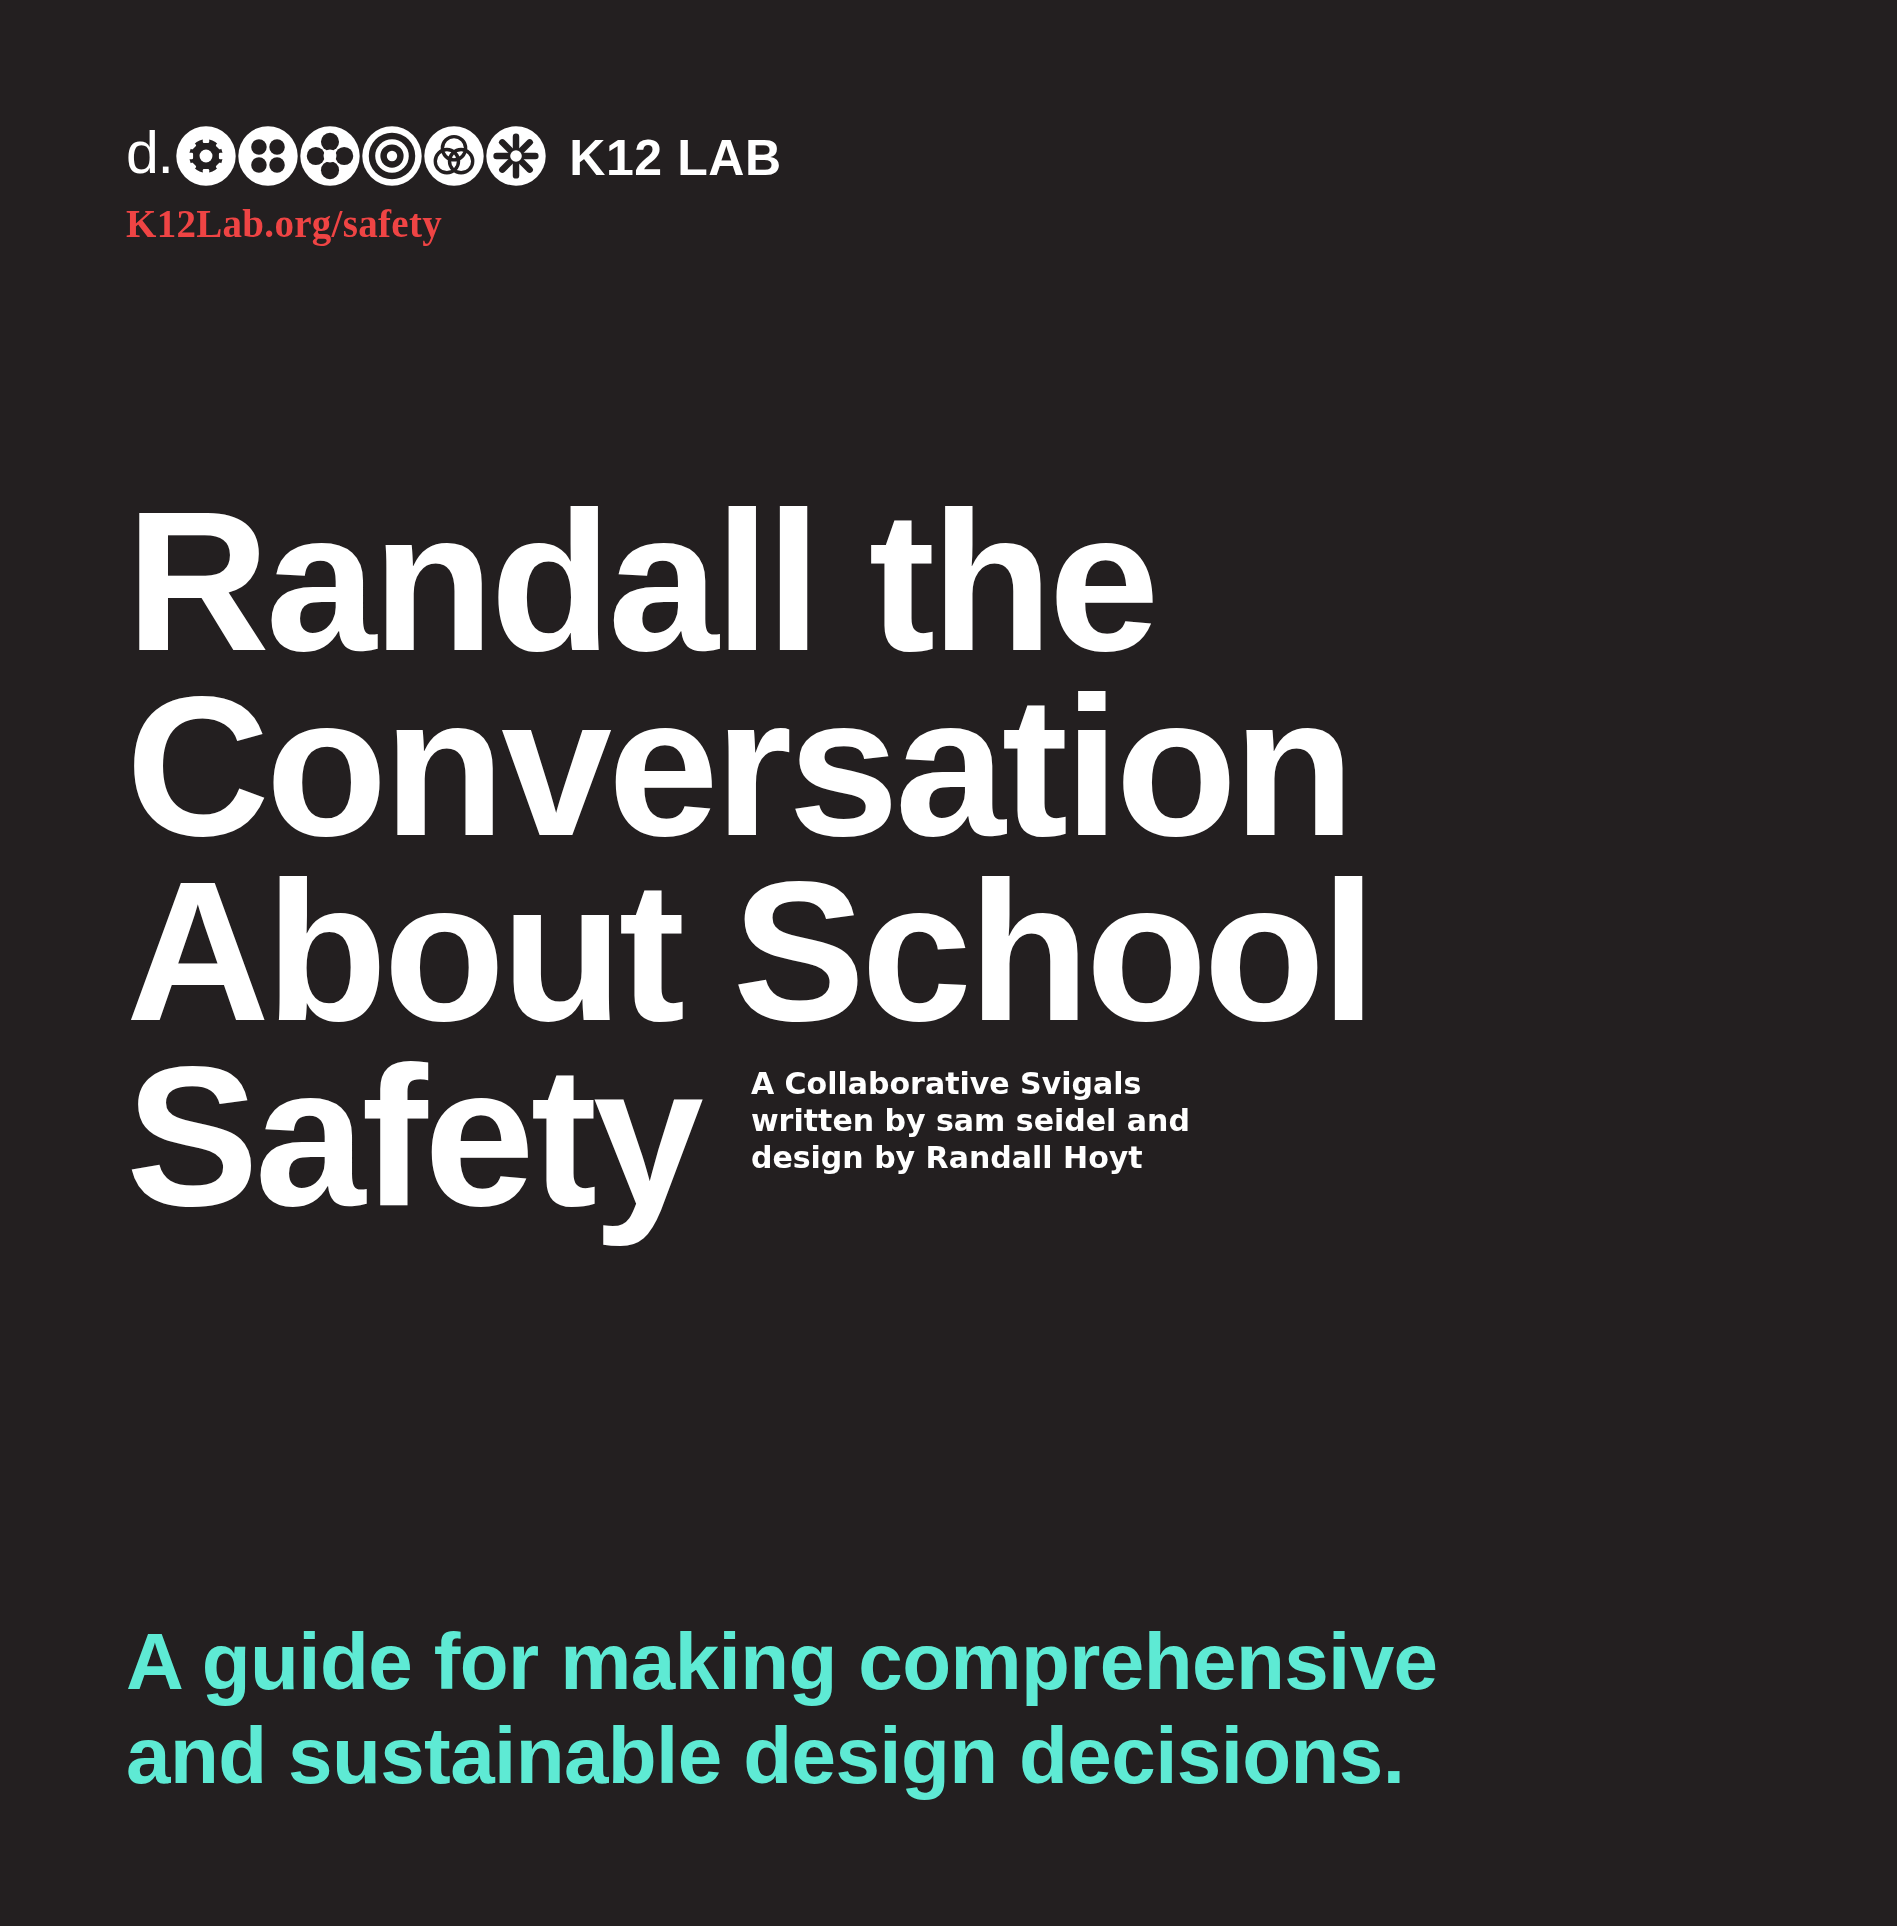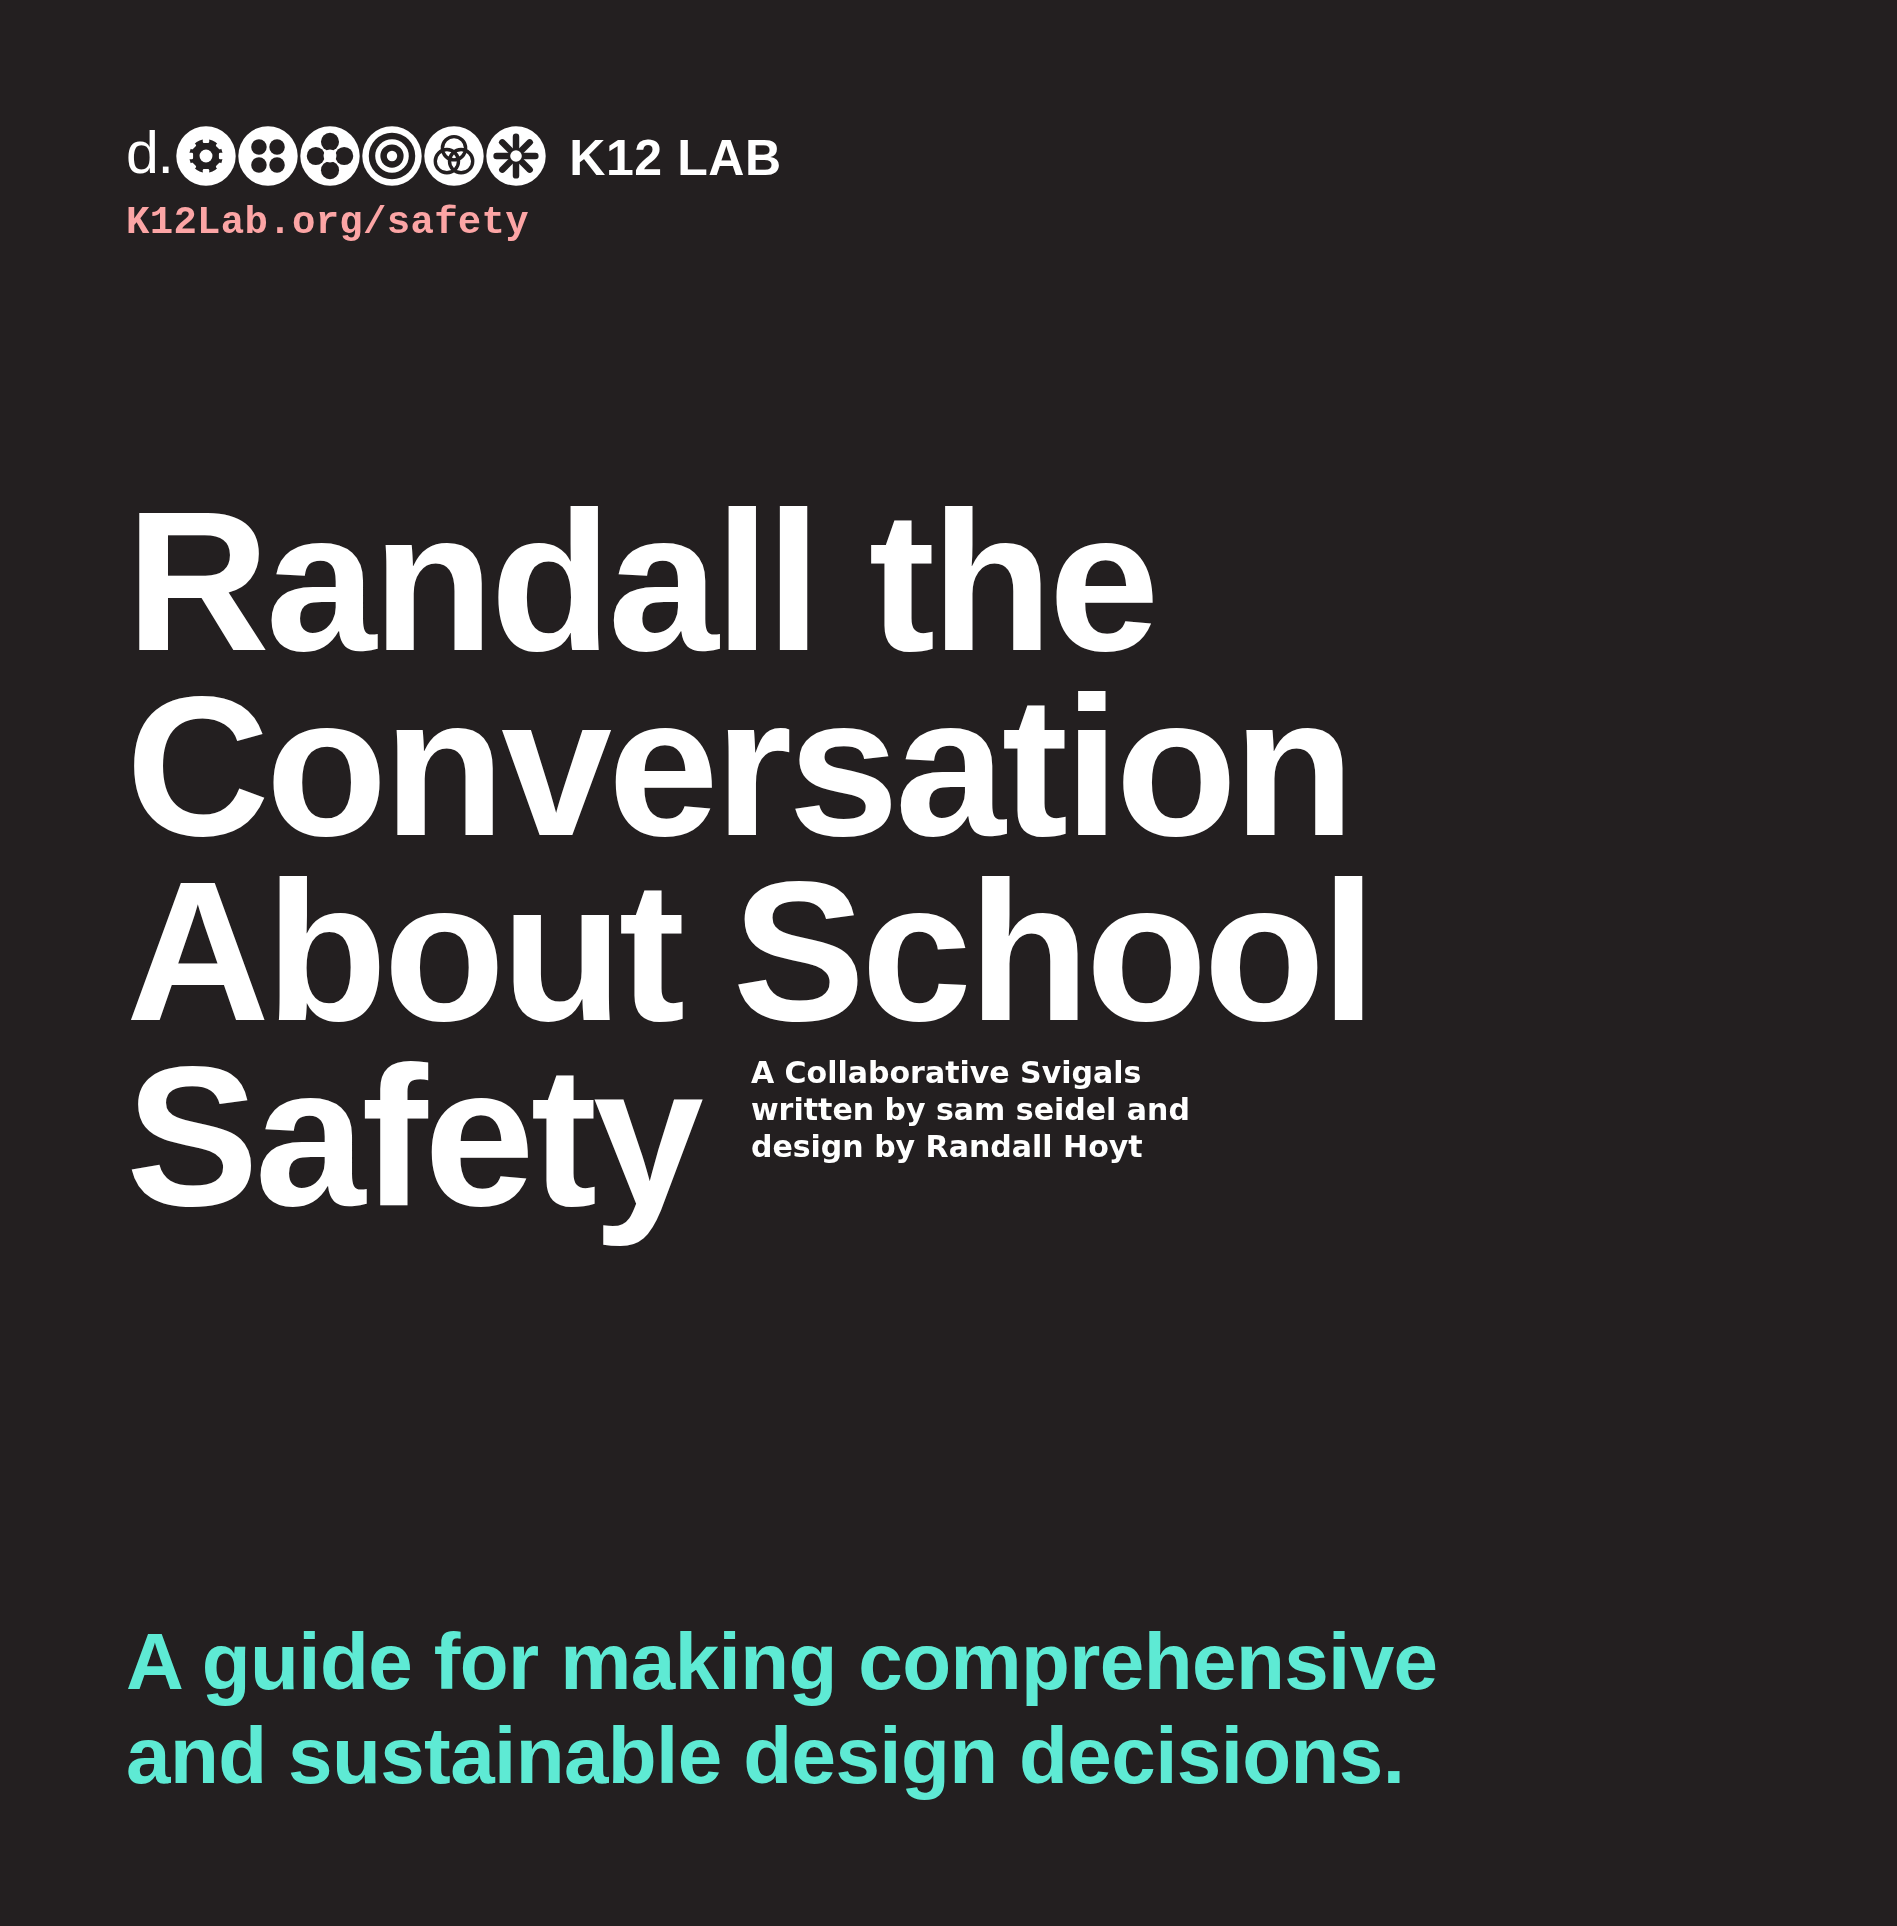--- a/index.html
+++ b/index.html
@@ -50,46 +50,46 @@
     color: #ffffff;
     font-size: 50px;
     font-weight: bold;
     letter-spacing: 0.6px;
     margin-left: 22px;
     line-height: 1;
     position: relative;
     top: 2px;
   }
   .logo-url {
-    color: #fca5a5;
+    color: #ef4444;
     font-size: 39px;
     font-weight: bold;
     letter-spacing: 0.3px;
     margin-top: 14px;
-    font-family: Liberation Mono, monospace;
+    font-family: Liberation Serif, serif;
   }
 
   
   .title-block {
     position: absolute;
     left: 126px;
     top: 489px;
     width: 1557px;
   }
   .title-line {
     color: #ffffff;
     font-size: 199px;
     font-weight: bold;
     line-height: 0.93;
     letter-spacing: -3.9px;
     white-space: nowrap;
   }
   .title-last-row {
     display: flex;
-    align-items: center;
+    align-items: flex-end;
   }
   .credit {
     color: #ffffff;
     font-size: 30px;
     font-weight: bold;
     line-height: 1.22;
     margin-left: 51px;
     margin-bottom: 53px;
     white-space: nowrap;
     font-family: "DejaVu Sans", sans-serif;

